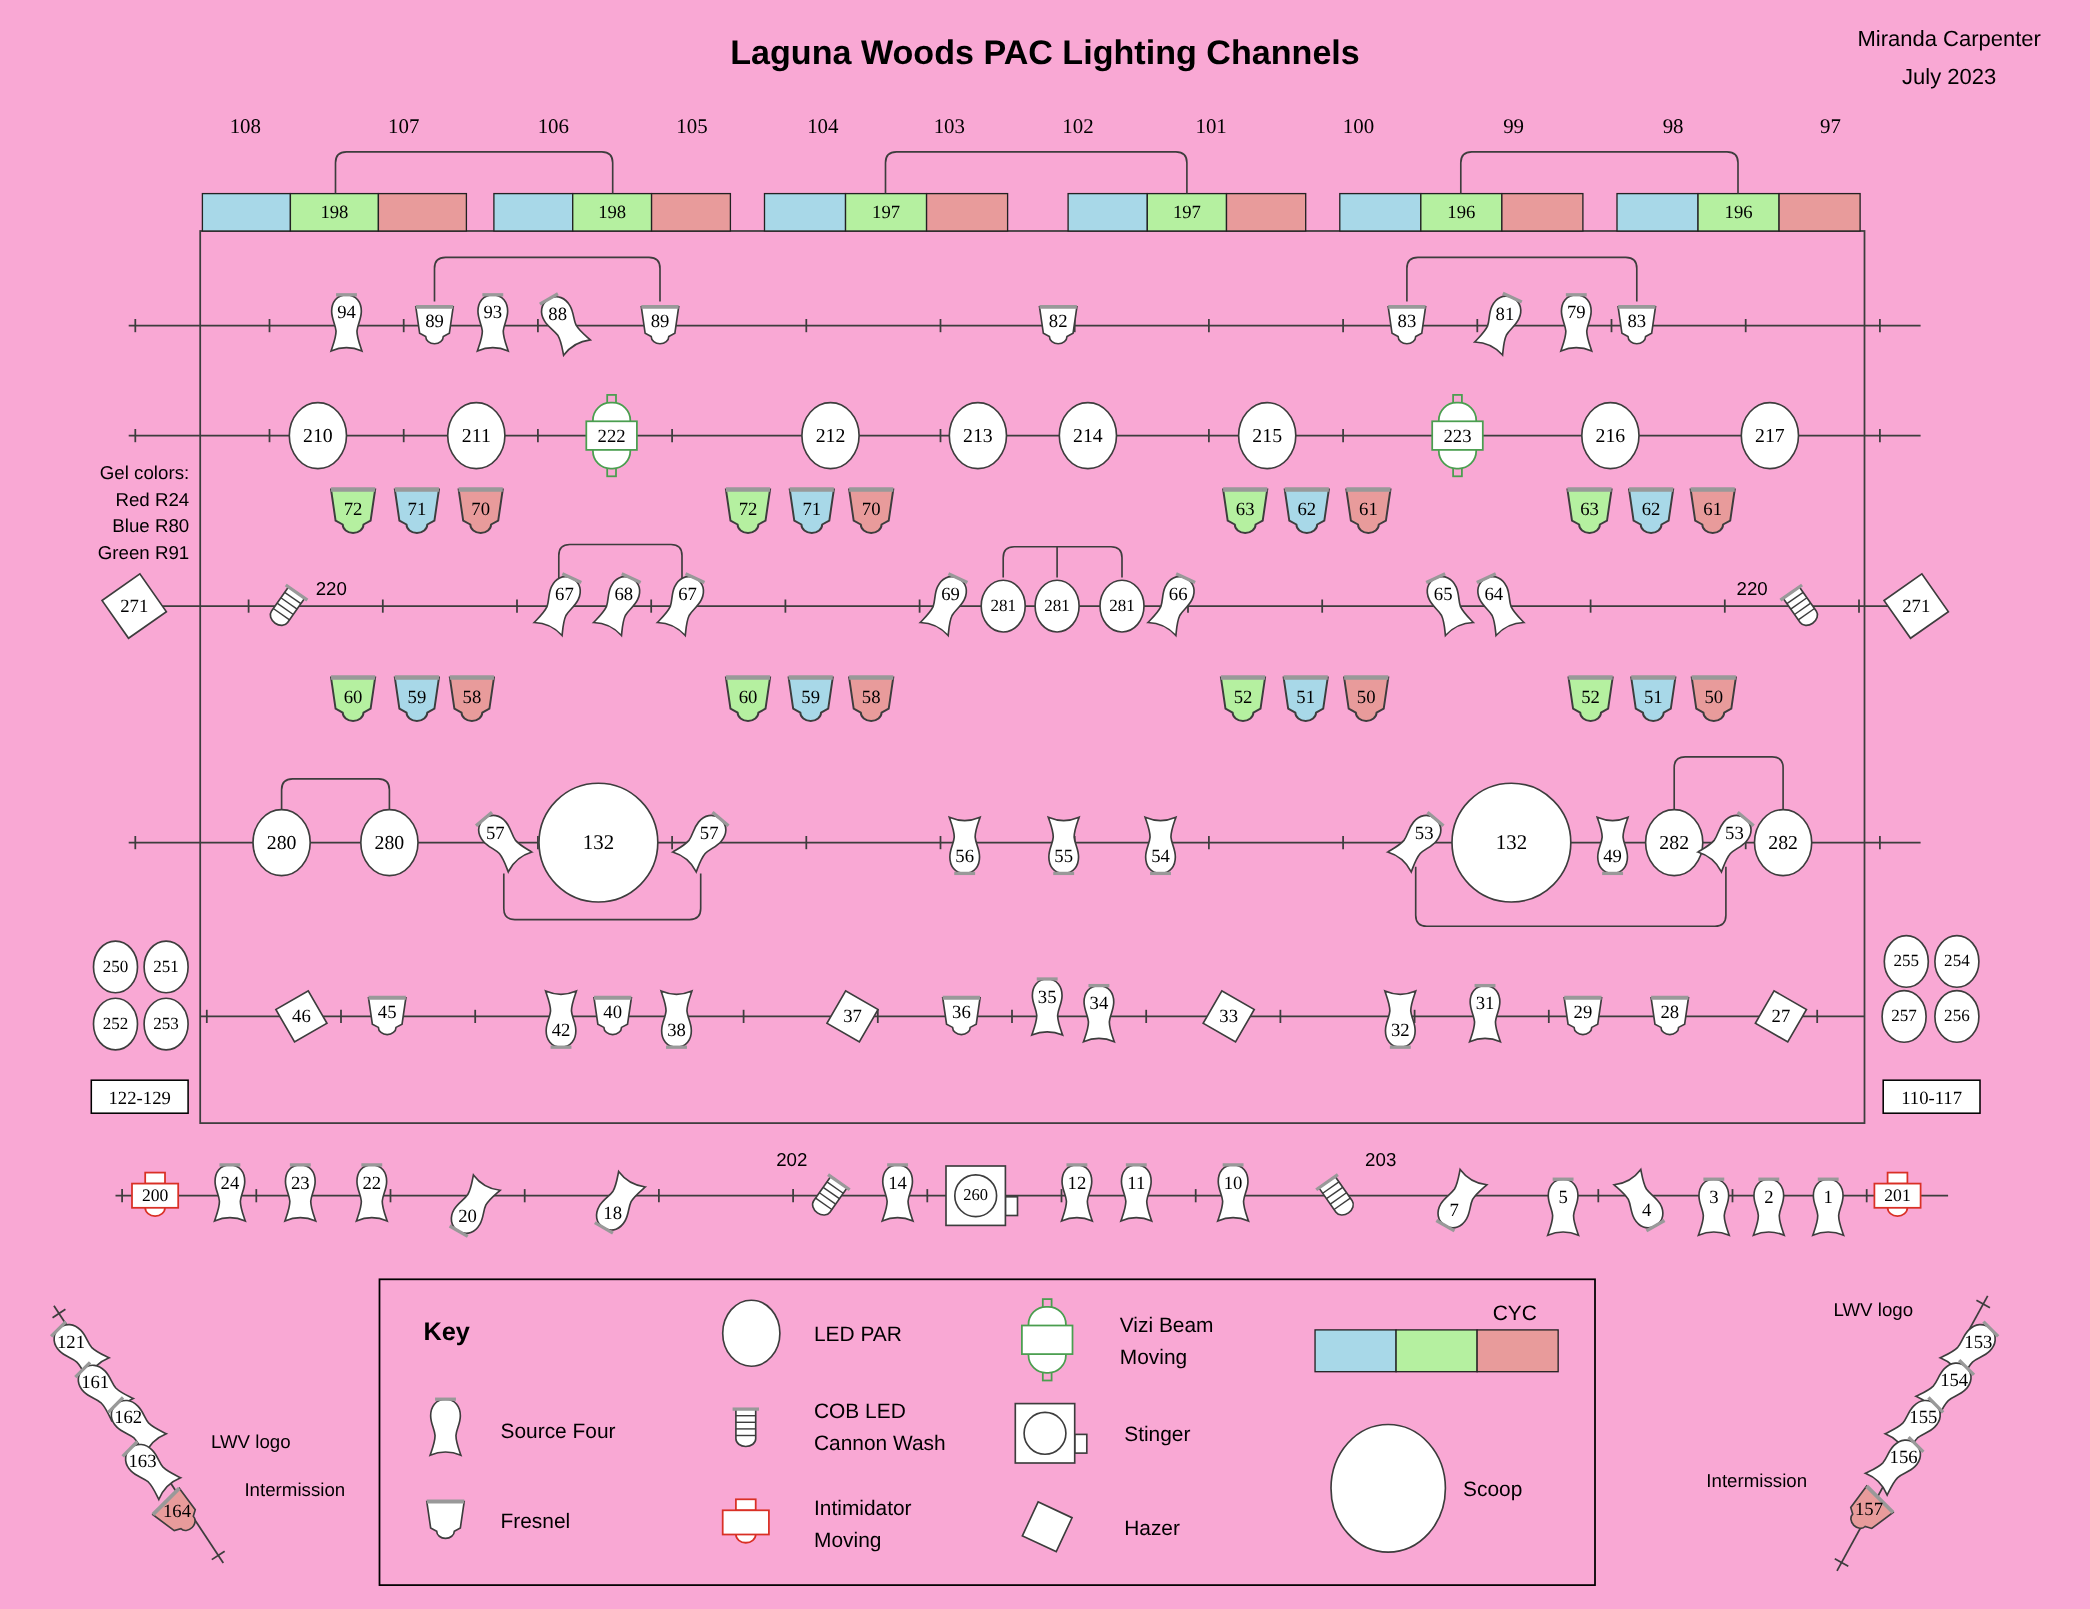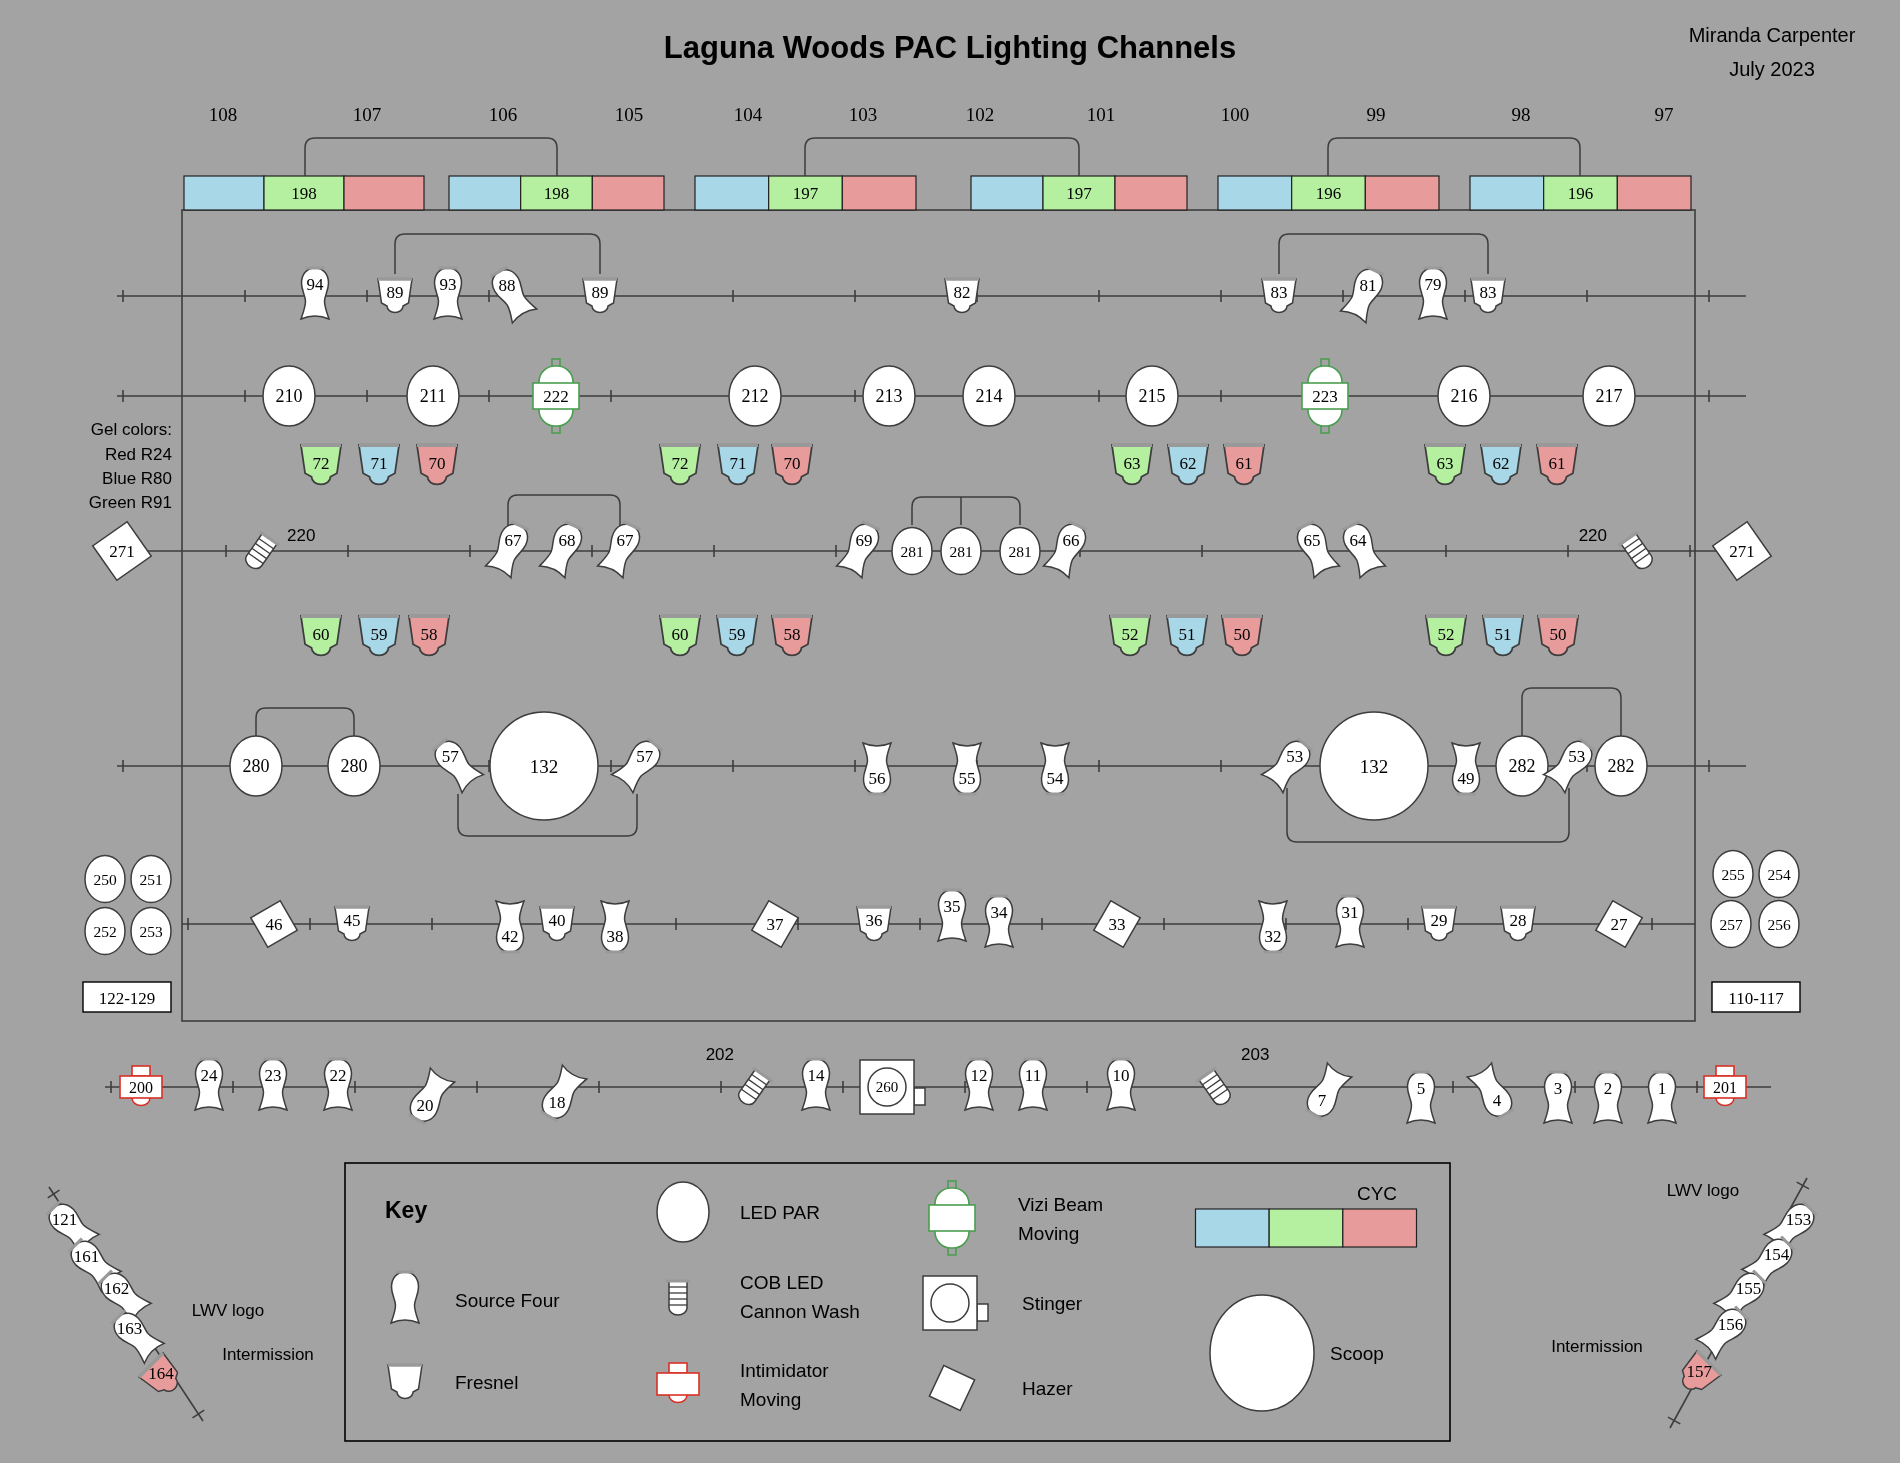--- a/index.html
+++ b/index.html
@@ -1,16 +1,16 @@
 <!DOCTYPE html>
 <html><head>
 <meta charset="utf-8">
 <style>
   html,body{margin:0;padding:0;background:#ffffff;}
-  .wrap{width:1900px;height:1463px;position:relative;background:#a3a3a3;}
+  .wrap{width:1900px;height:1463px;position:relative;background:#f9a8d4;}
   svg{display:block;}
   text{fill:#000;}
   .title-text{font:bold 31px "Liberation Sans",sans-serif;}
   .hdr-text{font:20px "Liberation Sans",sans-serif;}
   .lbl{font:17px "Liberation Sans",sans-serif;}
   .key-title{font:bold 23px "Liberation Sans",sans-serif;}
 </style>
 </head>
 <body>
 

